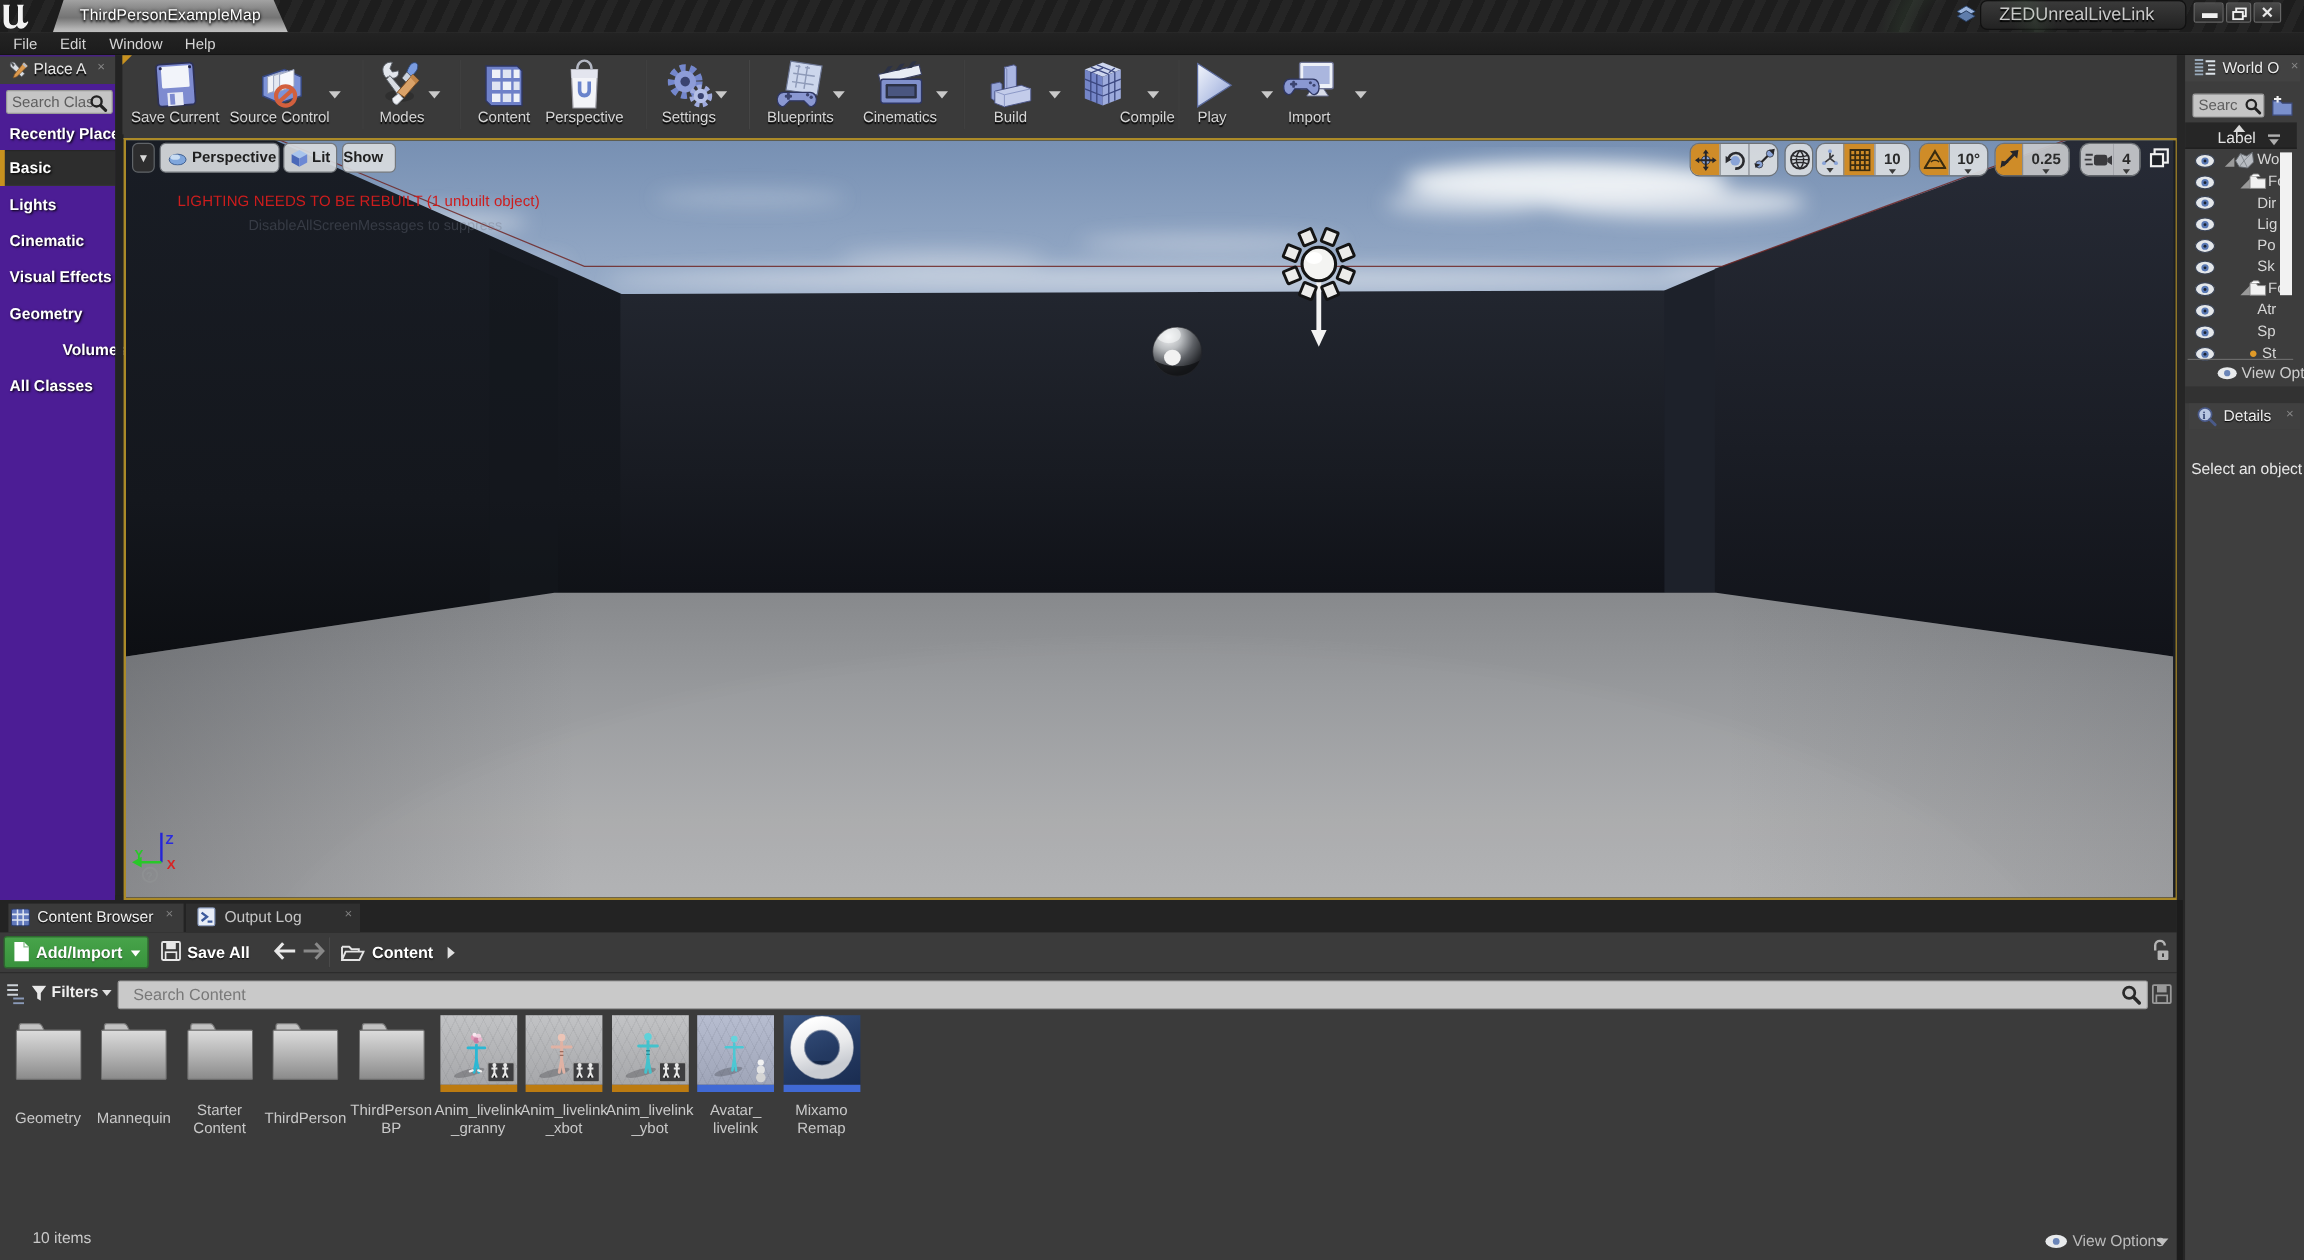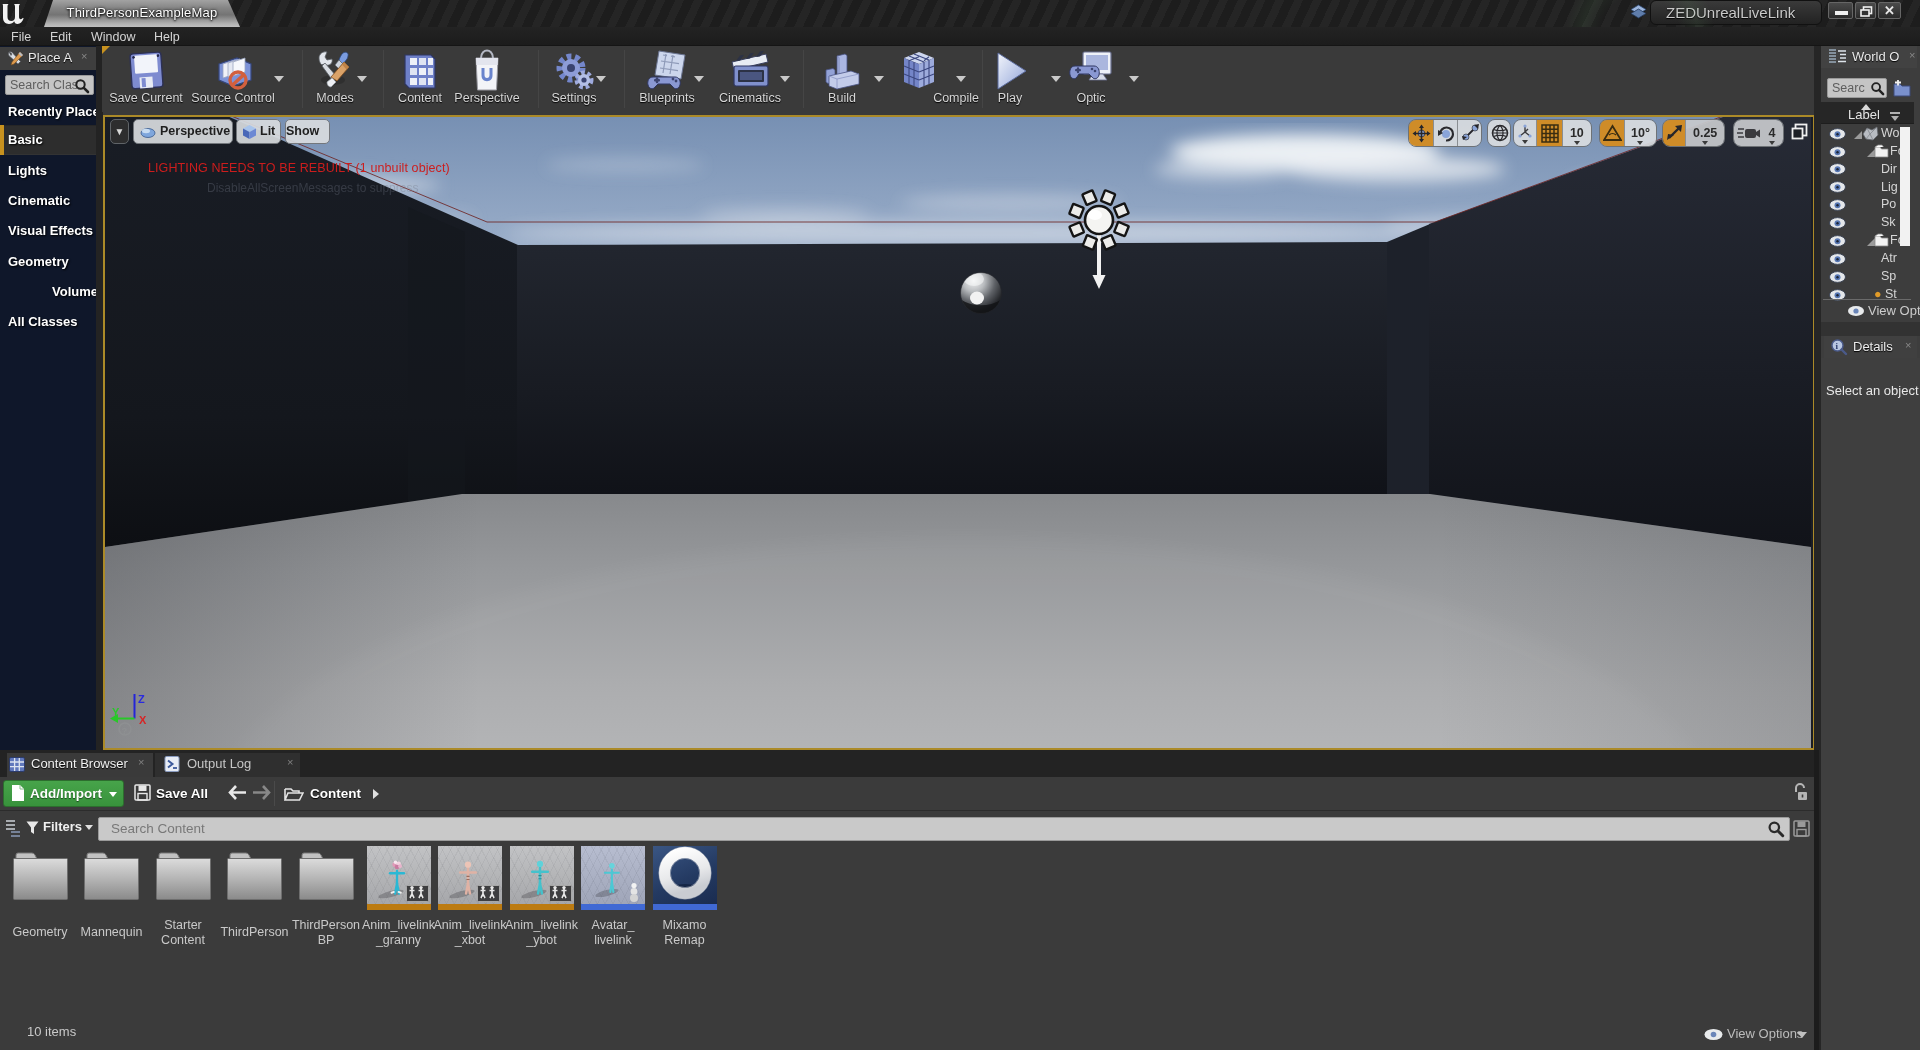--- a/index.html
+++ b/index.html
@@ -17,21 +17,21 @@
 }
 #maptab span { display:block; text-align:center; font-size:13px; color:#fdfdfd; margin-top:5px;
   text-shadow:0 1px 2px #000, 0 0 3px #000; letter-spacing:0.2px;}
 #projplate { left:1650px; top:0px; width:172px; height:25px; background:linear-gradient(#3a3a3a,#222); border-radius:6px; border:1px solid #111;}
 #projname { left:1666px; top:4px; width:160px; font-size:15px; color:#c9c9c9; text-shadow:0 1px 1px #000; }
 .winbtn { top:2px; height:17px; background:linear-gradient(#4a4a4a,#2a2a2a); border:1px solid #666; border-radius:2px; color:#e8e8e8; text-align:center; font-size:11px; line-height:15px; font-weight:bold;}
 
 #menubar { left:0; top:27px; width:1920px; height:19px; background:linear-gradient(#232323,#1c1c1c); border-bottom:1px solid #151515;}
 #menubar span { position:absolute; top:2.5px; font-size:12.5px; color:#d4d4d4; }
 
-#placepanel { left:0; top:46px; width:96px; height:709px; background:#0f172a; }
+#placepanel { left:0; top:46px; width:96px; height:709px; background:#4c1d95; }
 #placetab { left:0; top:1px; width:96px; height:23px; background:#3e3e3e; }
 #placesearch { left:5px; top:29px; width:89px; height:20px; background:#c5c5c5; border:1px solid #999; border-radius:2px; color:#5e5e5e; font-size:12.5px; line-height:18px; padding-left:4px;}
 .pcat { position:absolute; left:8px; width:100px; color:#fff; font-weight:bold; font-size:13px; text-shadow:1px 1px 2px #000; white-space:nowrap; }
 #basicrow { left:0; top:79px; width:96px; height:30px; background:#2d2d2d; border-top:1px solid #262626; border-bottom:1px solid #333;}
 #basicbar { left:0; top:79px; width:4px; height:30px; background:#c8921f; }
 
 #toolbar { left:96px; top:46px; width:1719px; height:69px; background:#3a3a3a; border-left:6px solid #232323; }
 #toolbar .tlabel { position:absolute; top:45px; width:120px; margin-left:-60px; text-align:center; font-size:12.5px; color:#d6d6d6; text-shadow:0 1px 1px #000;}
 #toolbar .tdiv { position:absolute; top:4px; width:1px; height:58px; background:#2b2b2b; border-right:1px solid #454545;}
 #toolbar .tcaret { position:absolute; top:30px; width:0; height:0; border-left:5px solid transparent; border-right:5px solid transparent; border-top:6px solid #c9c9c9; }
@@ -258,21 +258,21 @@
   <svg class="abs" style="left:967px;top:4px;width:44px;height:42px;" viewBox="0 0 44 42">
     <rect x="14" y="2" width="28" height="22" rx="1.5" fill="#eef1f8" stroke="#6a7090" stroke-width="1.2"></rect>
     <rect x="17" y="5" width="22" height="15" fill="#aab6de"></rect>
     <path d="M24 24 L34 24 L38 30 L20 30 Z" fill="#d8dce8" stroke="#6a7090" stroke-width="0.8"></path>
     <path d="M6 16 C2 16 0 20 1 25 C2 29 6 30 8 27 L10 24 L20 24 L23 27 C25 30 29 29 30 25 C31 20 29 16 25 16 Z" fill="#8a98d2" stroke="#2e3662" stroke-width="1"></path>
     <rect x="6" y="19" width="6" height="2.2" rx="1" fill="#3c4470"></rect>
       <rect x="7.9" y="17.2" width="2.2" height="6" rx="1" fill="#3c4470"></rect>
     <circle cx="23" cy="19" r="1.3" fill="#3c4470"></circle>
       <circle cx="26" cy="21" r="1.3" fill="#3c4470"></circle>
   </svg>
-  <div class="tlabel" style="left:989px;">Optic</div>
+  <div class="tlabel" style="left:989px;">Import</div>
   <div class="abs tcaret" style="left:1027px;"></div>
 </div>
 <div class="abs" id="goldcorner"></div>
 
 <div class="abs" style="left:96px;top:112px;width:7px;height:641px;background:#232323;"></div>
 <div class="abs" style="left:96px;top:746px;width:1718px;height:7px;background:#232323;"></div>
 <div class="abs" id="viewport">
 <svg class="abs" style="left:0;top:0;width:1706px;height:631px;" viewBox="0 0 1706 631">
   <defs>
     <linearGradient id="skyg" x1="0" y1="0" x2="0" y2="1">

